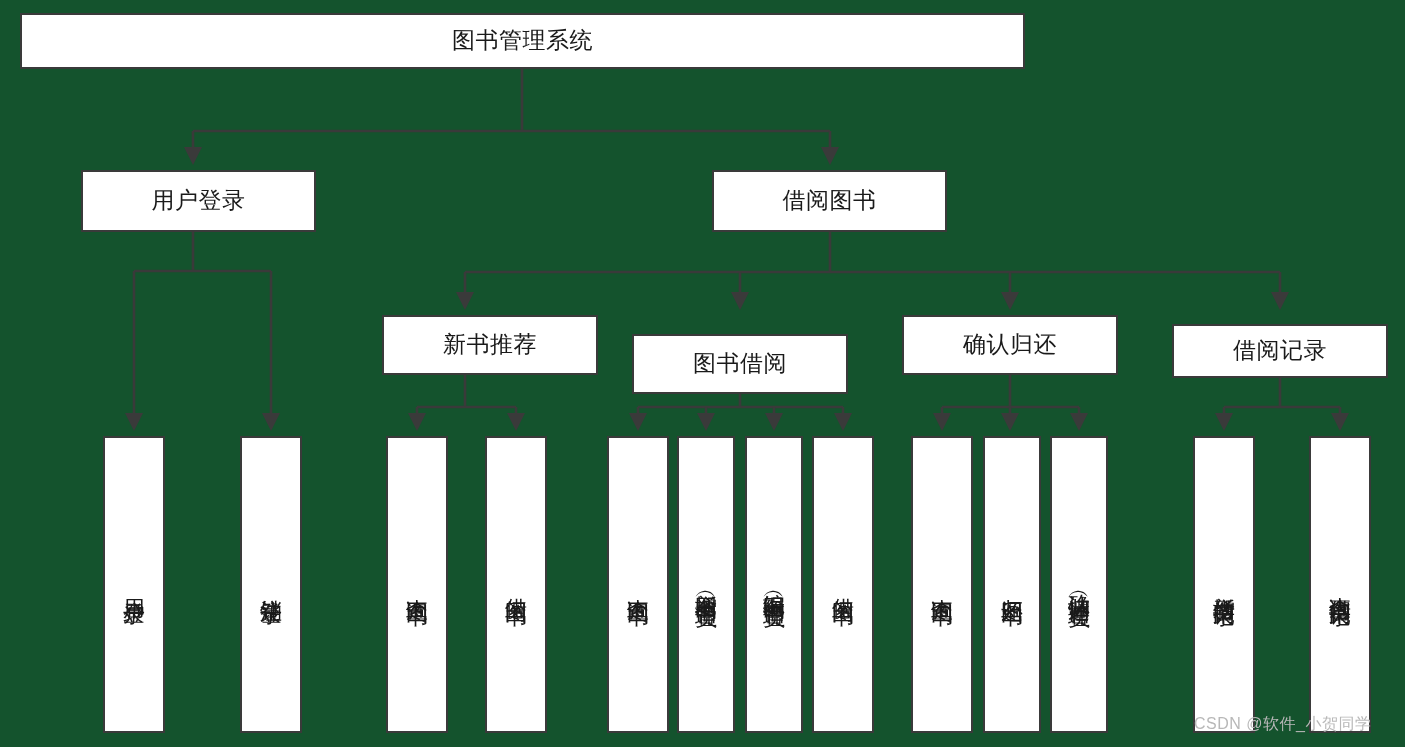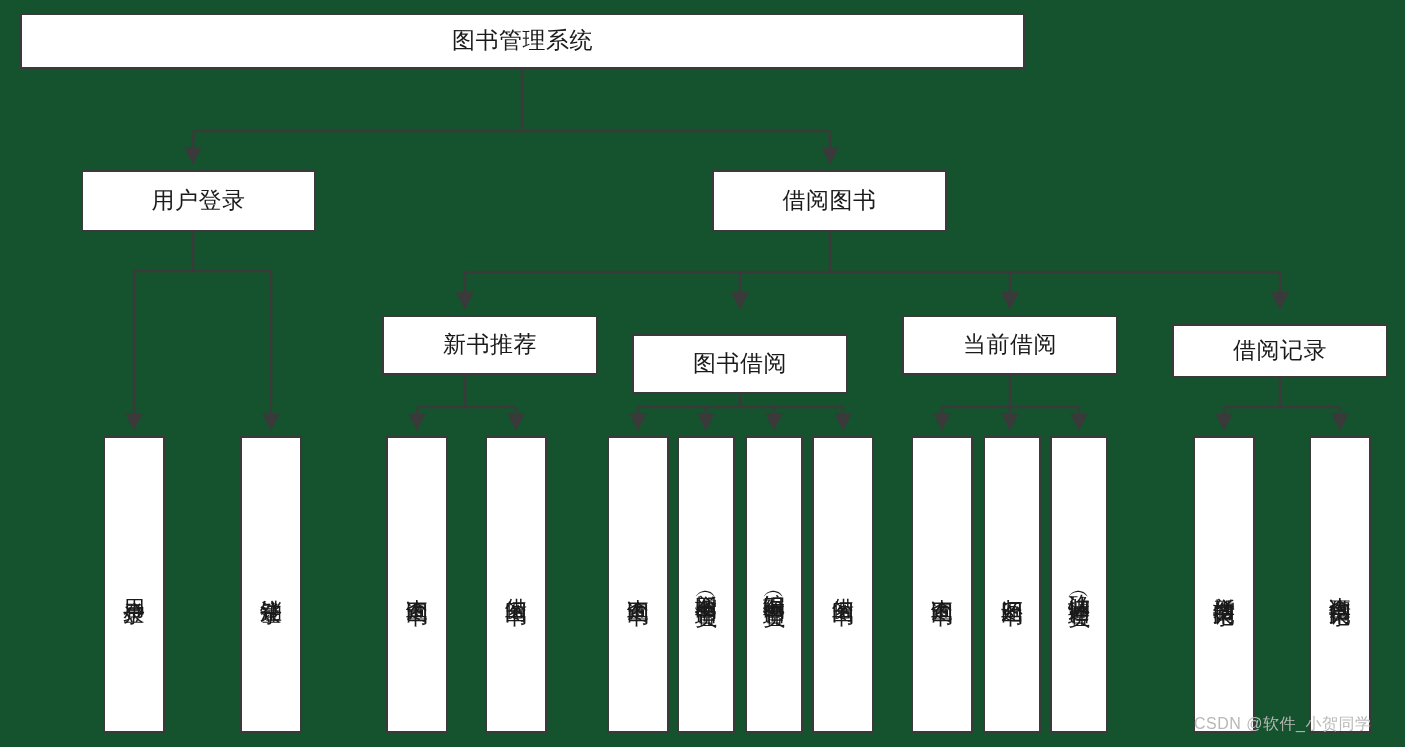--- a/index.html
+++ b/index.html
@@ -136,21 +136,21 @@
     <span class="label">借阅图书</span>
   </div>
 
   <div class="node horiz" style="left:382px; top:315px; width:216px; height:60px;">
     <span class="label">新书推荐</span>
   </div>
   <div class="node horiz" style="left:632px; top:315px; width:216px; height:60px;margin-top:19px;">
     <span class="label">图书借阅</span>
   </div>
   <div class="node horiz" style="left:902px; top:315px; width:216px; height:60px;">
-    <span class="label">当前借阅</span>
+    <span class="label">确认归还</span>
   </div>
   <div class="node horiz" style="left:1172px; top:324px; width:216px; height:54px;">
     <span class="label">借阅记录</span>
   </div>
 
   <div class="node vert" style="left:103px; top:436px; width:62px; height:297px;">
     <span class="label">用户登录</span>
   </div>
   <div class="node vert" style="left:240px; top:436px; width:62px; height:297px;">
     <span class="label">注销登录</span>

